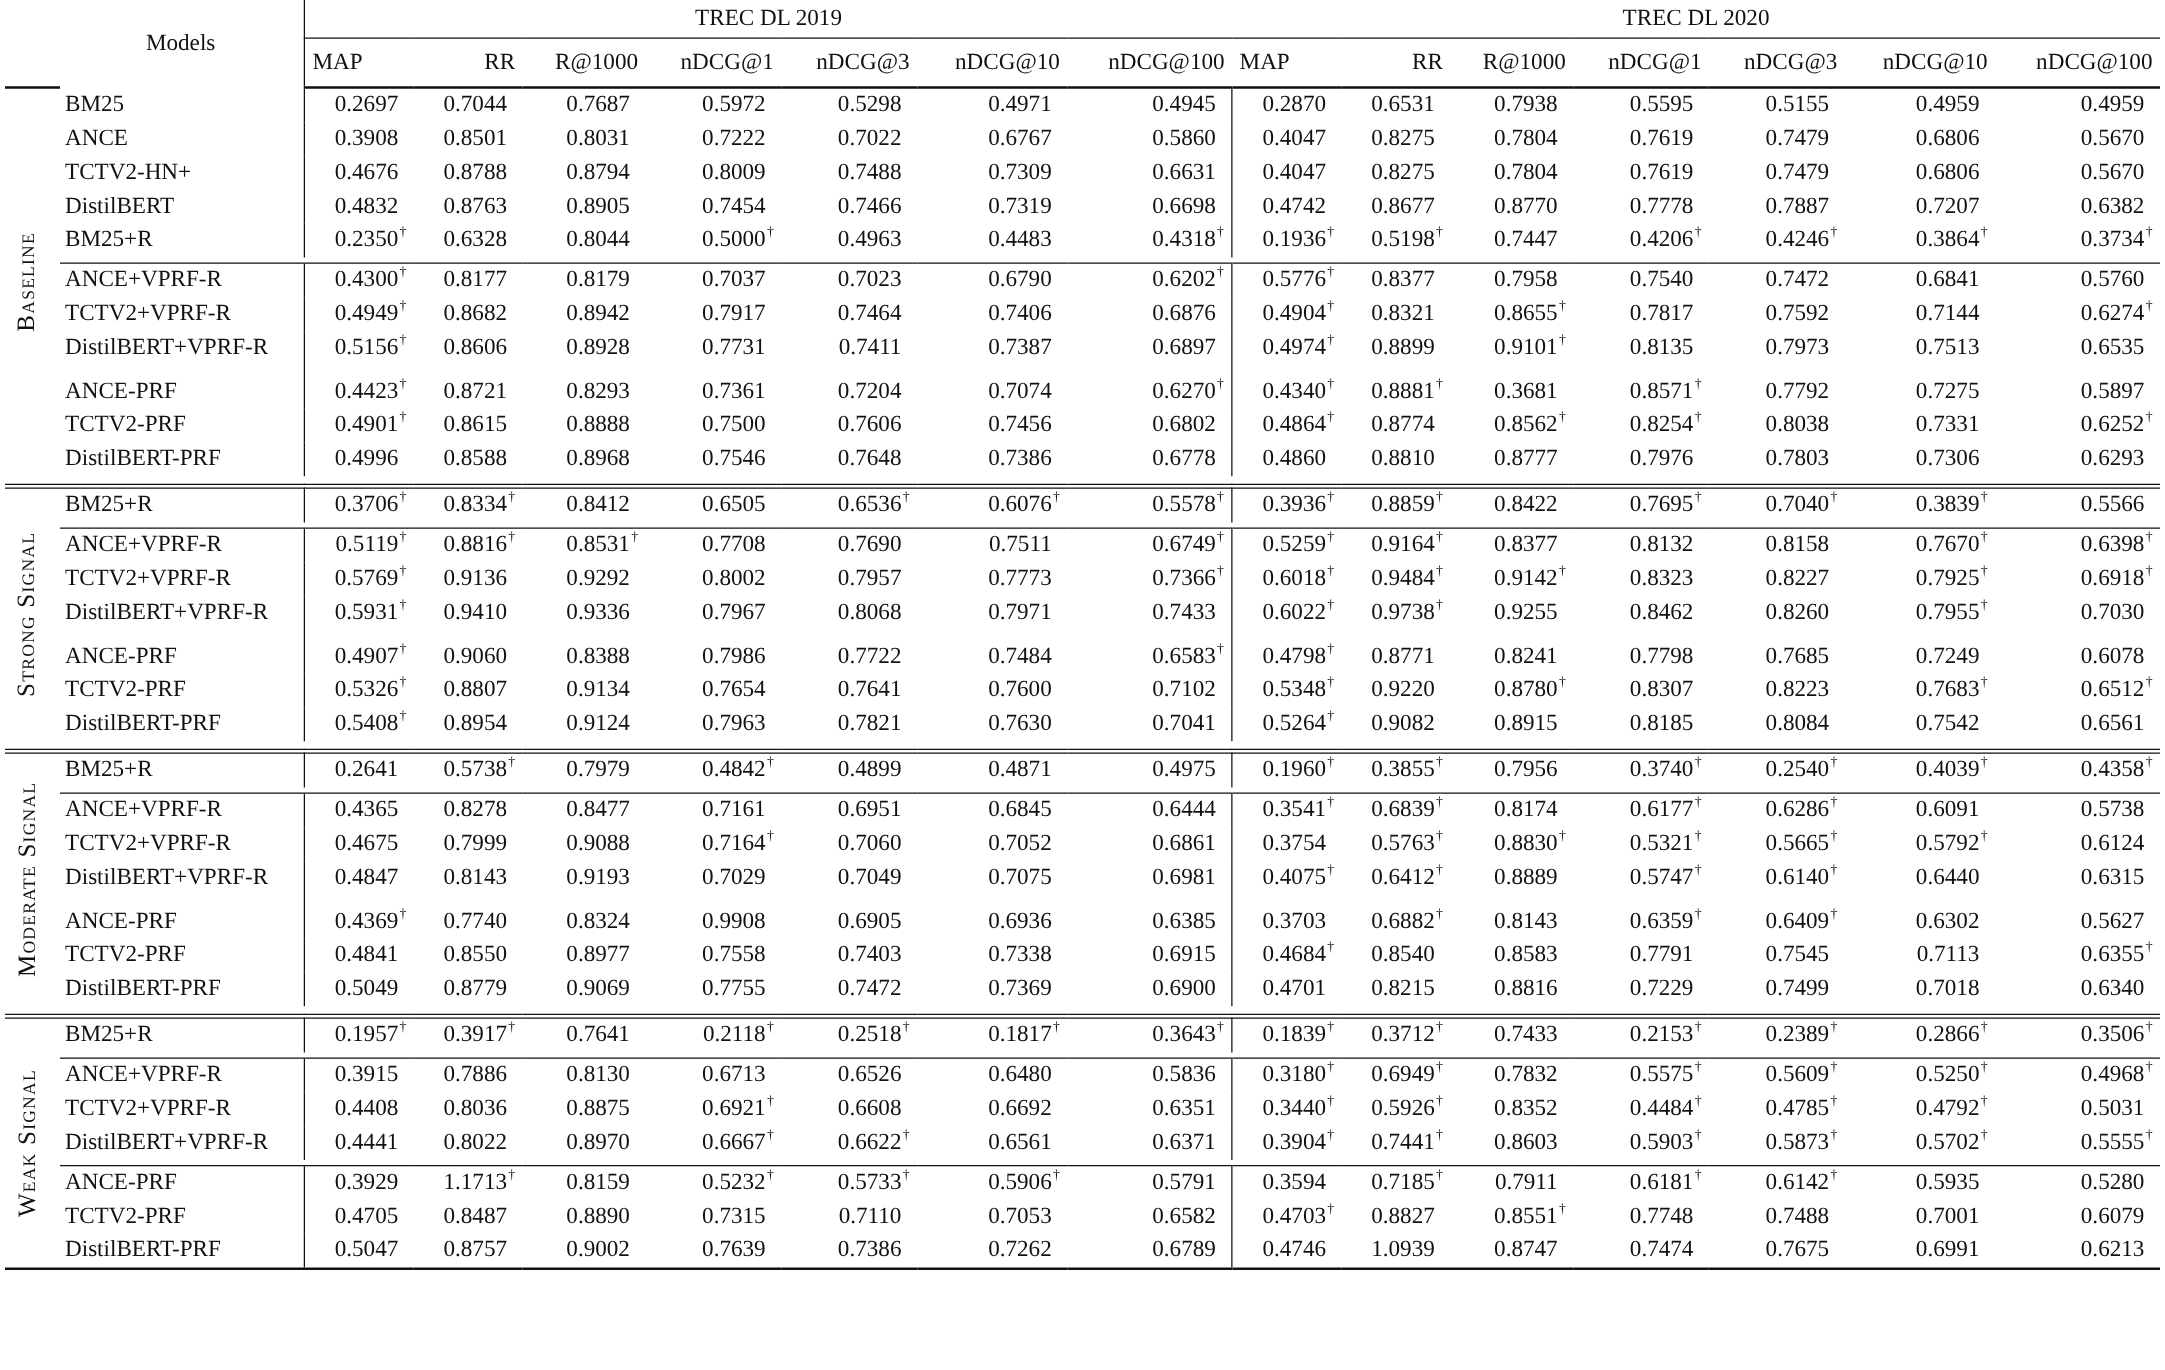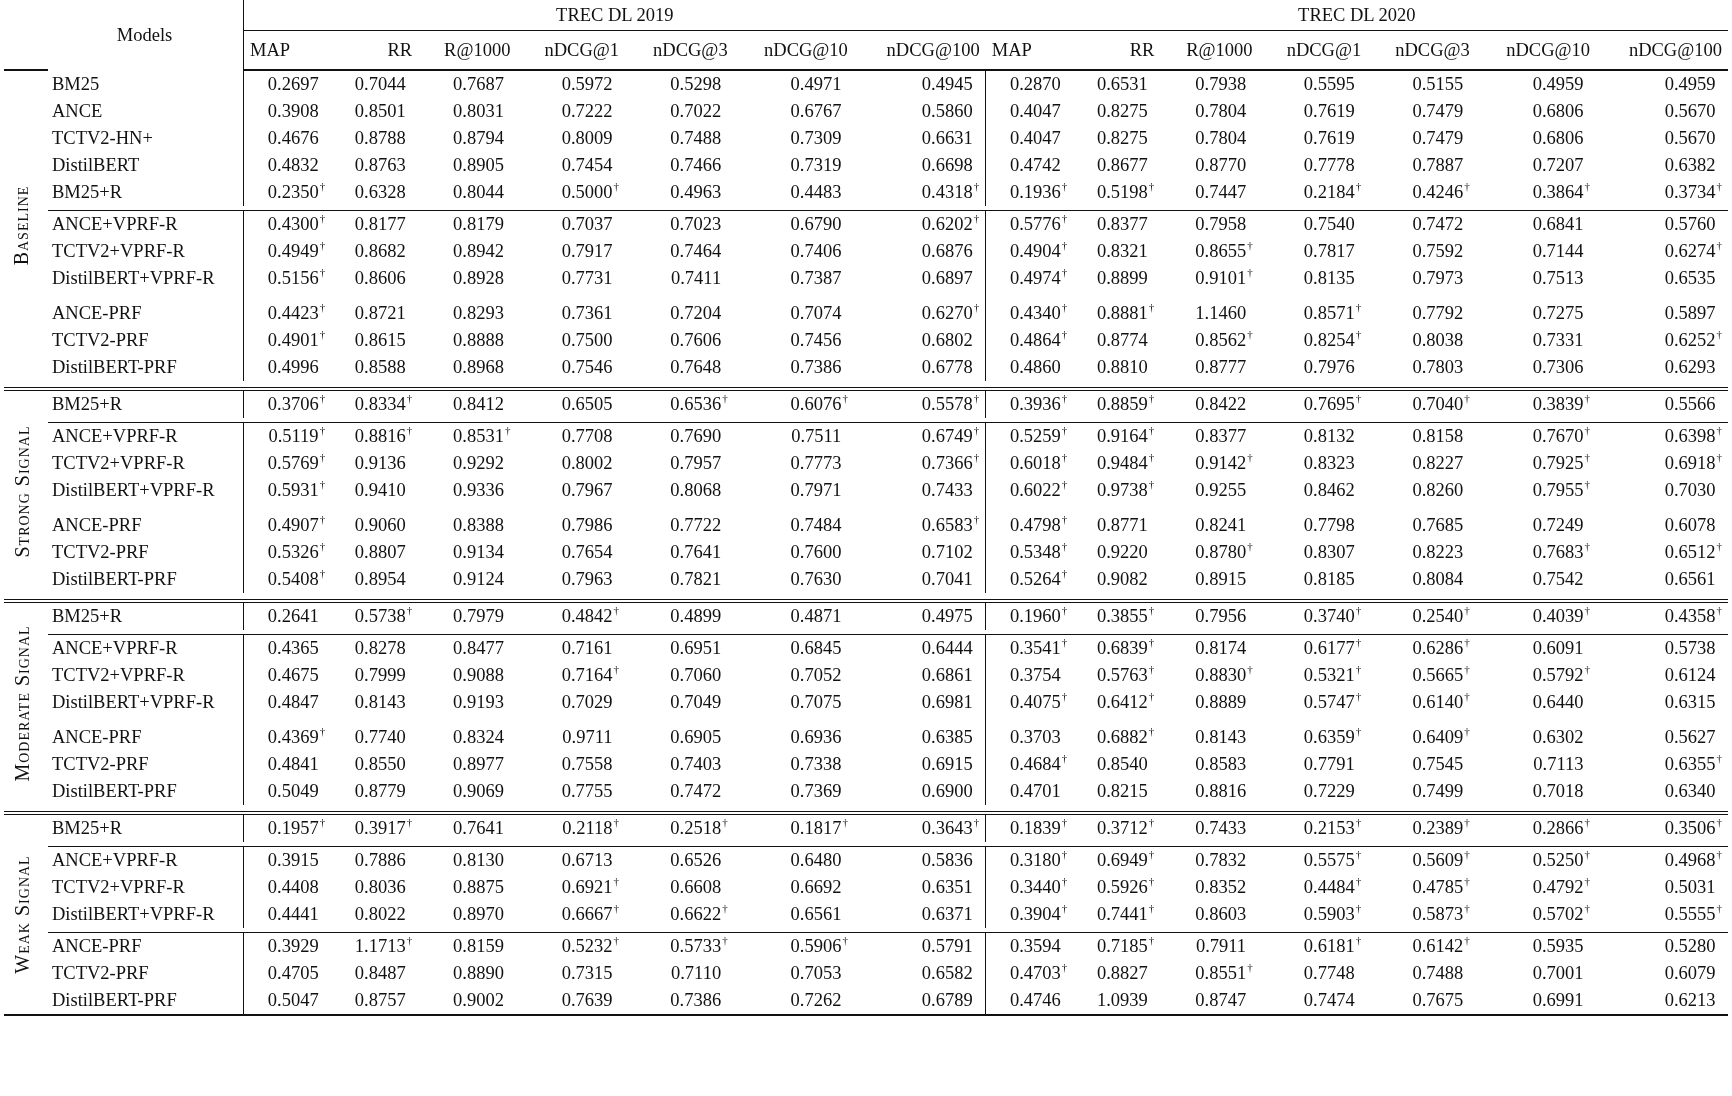--- a/index.html
+++ b/index.html
@@ -133,21 +133,21 @@
           <td class="num sep"><span>0.2350</span><sup>†</sup></td>
           <td class="num"><span>0.6328</span><sup style="visibility: hidden;">†</sup></td>
           <td class="num"><span>0.8044</span><sup style="visibility: hidden;">†</sup></td>
           <td class="num"><span>0.5000</span><sup>†</sup></td>
           <td class="num"><span>0.4963</span><sup style="visibility: hidden;">†</sup></td>
           <td class="num"><span>0.4483</span><sup style="visibility: hidden;">†</sup></td>
           <td class="num"><span>0.4318</span><sup>†</sup></td>
           <td class="num sep"><span>0.1936</span><sup>†</sup></td>
           <td class="num"><span>0.5198</span><sup>†</sup></td>
           <td class="num"><span>0.7447</span><sup style="visibility: hidden;">†</sup></td>
-          <td class="num"><span>0.2184</span><sup>†</sup></td>
+          <td class="num"><span>0.4206</span><sup>†</sup></td>
           <td class="num"><span>0.4246</span><sup>†</sup></td>
           <td class="num"><span>0.3864</span><sup>†</sup></td>
           <td class="num"><span>0.3734</span><sup>†</sup></td>
         </tr>
         <tr class="gapline">
           <td class="gcol"></td>
           <td></td>
           <td class=""></td>
           <td></td>
           <td></td>
@@ -240,21 +240,21 @@
           <td class="mcol">ANCE-PRF</td>
           <td class="num sep"><span>0.4423</span><sup>†</sup></td>
           <td class="num"><span>0.8721</span><sup style="visibility: hidden;">†</sup></td>
           <td class="num"><span>0.8293</span><sup style="visibility: hidden;">†</sup></td>
           <td class="num"><span>0.7361</span><sup style="visibility: hidden;">†</sup></td>
           <td class="num"><span>0.7204</span><sup style="visibility: hidden;">†</sup></td>
           <td class="num"><span>0.7074</span><sup style="visibility: hidden;">†</sup></td>
           <td class="num"><span>0.6270</span><sup>†</sup></td>
           <td class="num sep"><span>0.4340</span><sup>†</sup></td>
           <td class="num"><span>0.8881</span><sup>†</sup></td>
-          <td class="num"><span>1.1460</span><sup style="visibility: hidden;">†</sup></td>
+          <td class="num"><span>0.3681</span><sup style="visibility: hidden;">†</sup></td>
           <td class="num"><span>0.8571</span><sup>†</sup></td>
           <td class="num"><span>0.7792</span><sup style="visibility: hidden;">†</sup></td>
           <td class="num"><span>0.7275</span><sup style="visibility: hidden;">†</sup></td>
           <td class="num"><span>0.5897</span><sup style="visibility: hidden;">†</sup></td>
         </tr>
         <tr>
           <td class="gcol"></td>
           <td class="mcol">TCTV2-PRF</td>
           <td class="num sep"><span>0.4901</span><sup>†</sup></td>
           <td class="num"><span>0.8615</span><sup style="visibility: hidden;">†</sup></td>
@@ -564,21 +564,21 @@
           <td></td>
           <td></td>
           <td></td>
         </tr>
         <tr>
           <td class="gcol"></td>
           <td class="mcol">ANCE-PRF</td>
           <td class="num sep"><span>0.4369</span><sup>†</sup></td>
           <td class="num"><span>0.7740</span><sup style="visibility: hidden;">†</sup></td>
           <td class="num"><span>0.8324</span><sup style="visibility: hidden;">†</sup></td>
-          <td class="num"><span>0.9711</span><sup style="visibility: hidden;">†</sup></td>
+          <td class="num"><span>0.9908</span><sup style="visibility: hidden;">†</sup></td>
           <td class="num"><span>0.6905</span><sup style="visibility: hidden;">†</sup></td>
           <td class="num"><span>0.6936</span><sup style="visibility: hidden;">†</sup></td>
           <td class="num"><span>0.6385</span><sup style="visibility: hidden;">†</sup></td>
           <td class="num sep"><span>0.3703</span><sup style="visibility: hidden;">†</sup></td>
           <td class="num"><span>0.6882</span><sup>†</sup></td>
           <td class="num"><span>0.8143</span><sup style="visibility: hidden;">†</sup></td>
           <td class="num"><span>0.6359</span><sup>†</sup></td>
           <td class="num"><span>0.6409</span><sup>†</sup></td>
           <td class="num"><span>0.6302</span><sup style="visibility: hidden;">†</sup></td>
           <td class="num"><span>0.5627</span><sup style="visibility: hidden;">†</sup></td>

